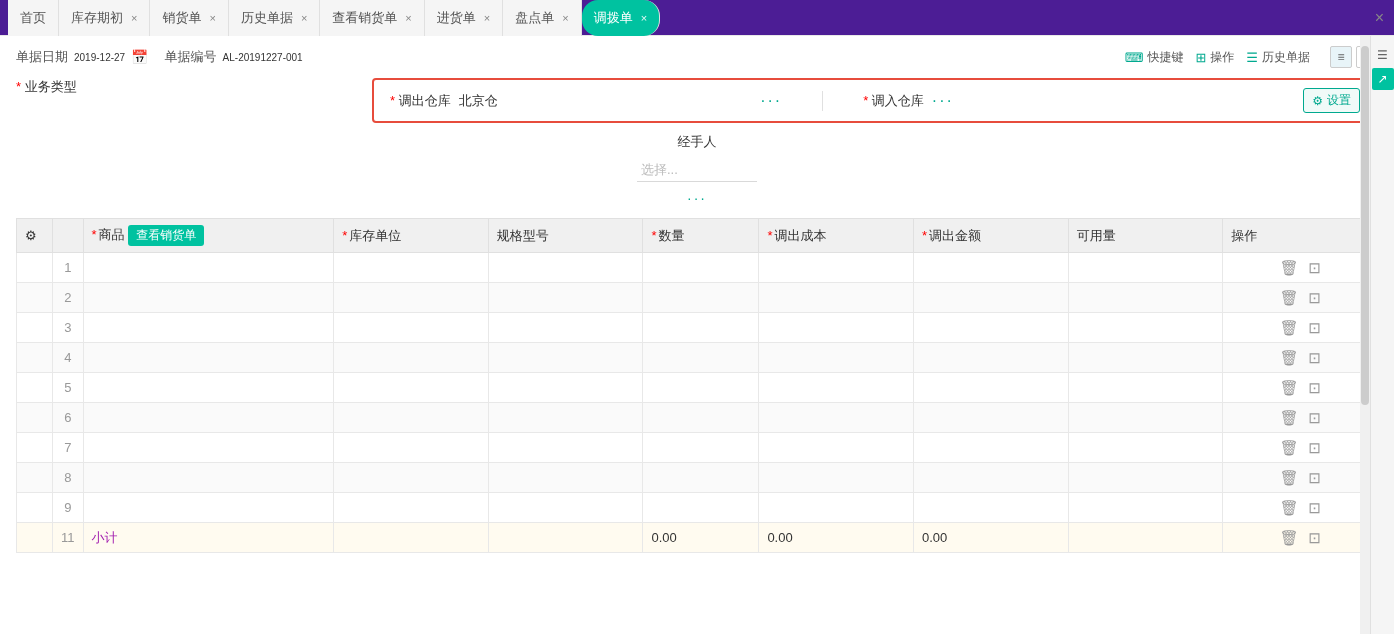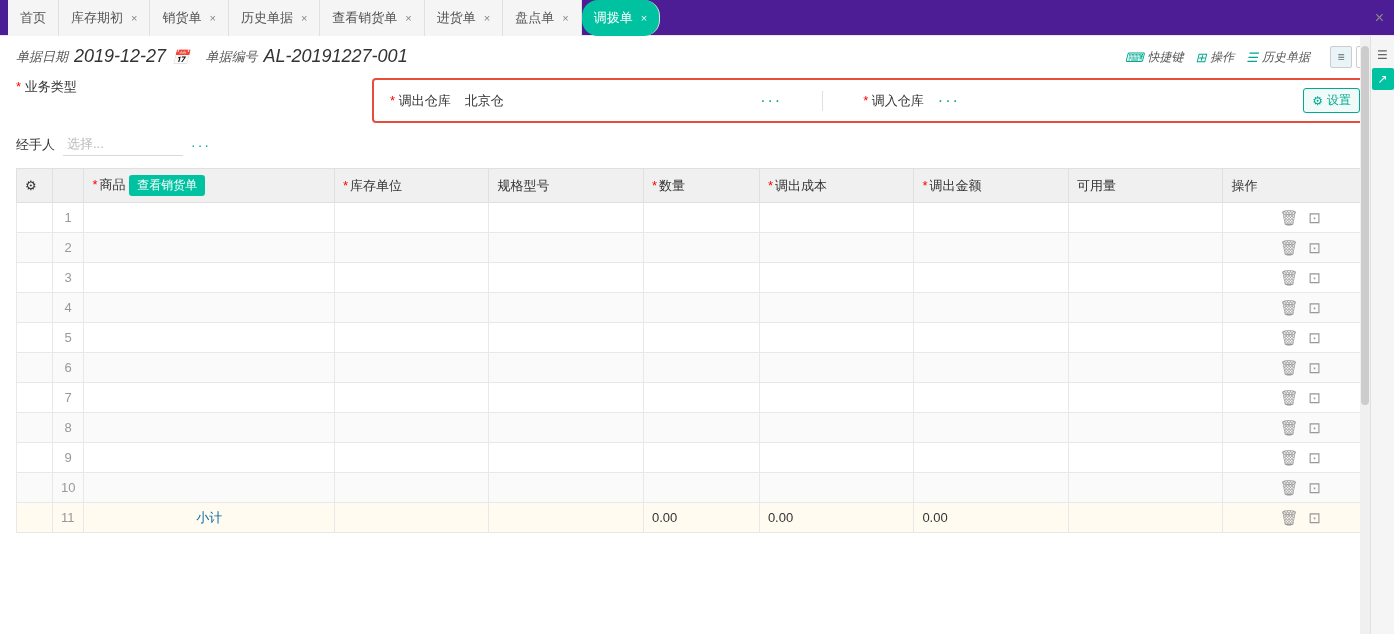--- a/index.html
+++ b/index.html
@@ -55,24 +55,23 @@
 
     
     .main-content {
       padding: 10px 16px;
       background: #fff;
     }
 
     
     .header-row {
       display: flex;
-      align-items: flex-start;
+      align-items: center;
       margin-bottom: 10px;
       justify-content: space-between;
-      font-style: italic;
     }
     .header-left {
       display: flex;
       align-items: center;
       gap: 16px;
     }
     .header-right {
       display: flex;
       align-items: center;
       gap: 12px;
@@ -83,21 +82,21 @@
       display: flex;
       align-items: center;
       gap: 6px;
     }
     .date-label, .doc-label {
       color: #555;
       font-size: 13px;
     }
     .date-value, .doc-value {
       color: #333;
-      font-size: 18px;
+      font-size: 10px;
     }
     .calendar-icon {
       color: #00a98f;
       font-size: 14px;
       cursor: pointer;
     }
     .header-action {
       display: flex;
       align-items: center;
       gap: 4px;
@@ -148,21 +147,21 @@
       border-radius: 4px;
       padding: 8px 16px;
       display: flex;
       align-items: center;
       gap: 40px;
       flex: 1;
     }
     .warehouse-item {
       display: flex;
       align-items: center;
-      gap: 14px;
+      gap: 8px;
       flex: 1;
     }
     .warehouse-value {
       color: #333;
       font-size: 13px;
       flex: 1;
     }
     .more-dots {
       color: #00a98f;
       cursor: pointer;
@@ -189,20 +188,21 @@
       background: #f0faf8;
       margin-left: 8px;
     }
 
     
     .handler-row {
       display: flex;
       align-items: center;
       gap: 8px;
       margin-bottom: 12px;
+      flex-direction: column;
     }
 
     
     .data-table {
       width: 100%;
       border-collapse: collapse;
       font-size: 13px;
     }
     .data-table thead tr {
       background: #f0f0f0;
@@ -567,39 +567,24 @@
         <td></td>
         <td></td>
         <td></td>
         <td></td>
         <td></td>
         <td style="text-align:center;">
           <span class="action-icon">🗑</span>
           <span class="action-icon">⊡</span>
         </td>
       </tr>
-        <tr>
-        <td class="row-num"></td>
-        <td class="row-num" style="color:#999;text-align:center;">10</td>
-        <td></td>
-        <td></td>
-        <td></td>
-        <td></td>
-        <td></td>
-        <td></td>
-        <td></td>
-        <td style="text-align:center;">
-          <span class="action-icon">🗑</span>
-          <span class="action-icon">⊡</span>
-        </td>
-      </tr>
         <tr class="subtotal-row">
         <td class="row-num"></td>
         <td class="row-num" style="color:#999;">11</td>
-        <td style="color:#0369a1;text-align:center;">小计</td>
+        <td style="color:#a21caf;">小计</td>
         <td></td>
         <td></td>
         <td>0.00</td>
         <td>0.00</td>
         <td>0.00</td>
         <td></td>
         <td style="text-align:center;">
           <span class="action-icon">🗑</span>
           <span class="action-icon">⊡</span>
         </td>

